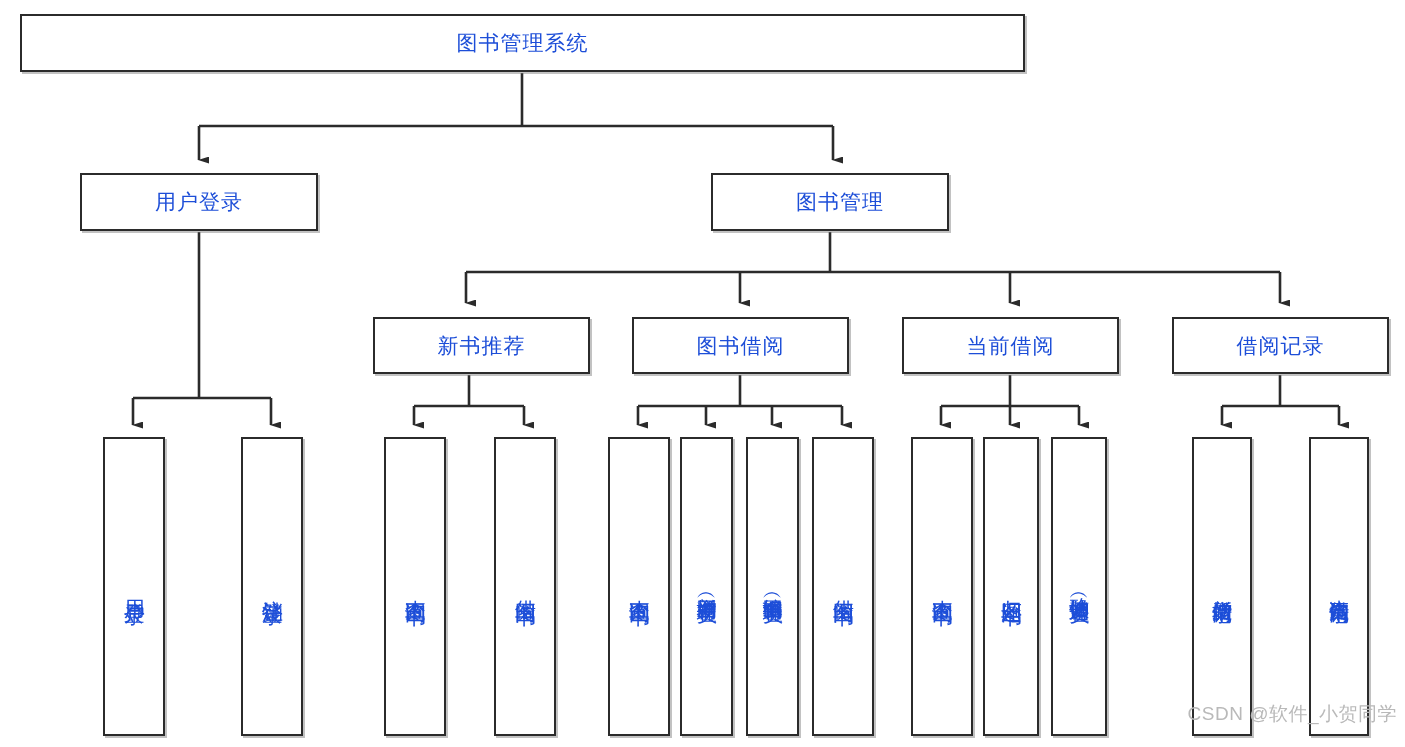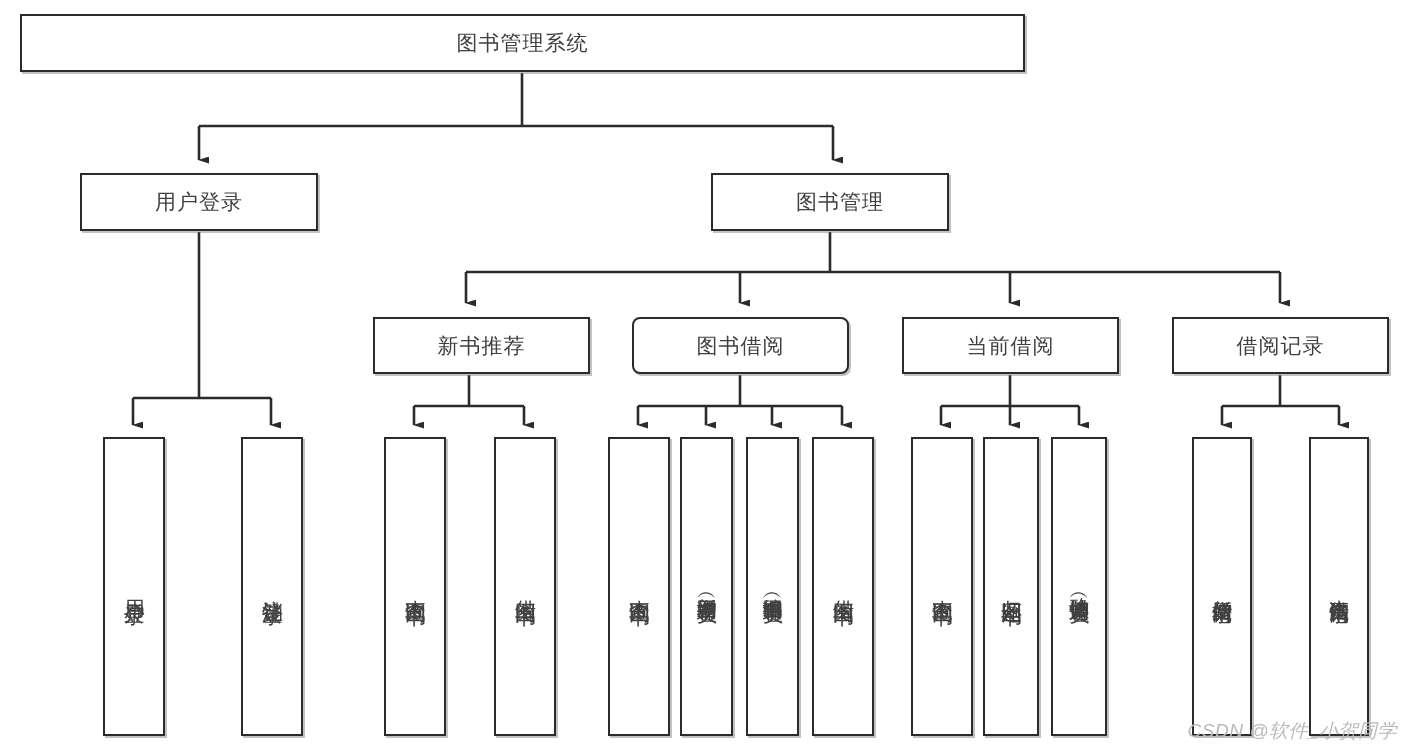--- a/index.html
+++ b/index.html
@@ -28,21 +28,21 @@
   }
   .node {
     position: absolute;
     box-sizing: border-box;
     background: #ffffff;
     border: 2px solid #2b2b2b;
     box-shadow: 2px 2px 0 rgba(120,120,120,0.45);
     display: flex;
     align-items: center;
     justify-content: center;
-    color: #404040;
+    color: #1d4ed8;
   }
   .node.h {
     font-size: 21px;
     letter-spacing: 1px;
     line-height: 1.2;
   }
   .node.v {
     font-size: 21px;
     letter-spacing: 1px;
   }
@@ -55,27 +55,26 @@
     display: block;
     text-align: center;
   }
   .node.v.compact .vtext {
     letter-spacing: 1px;
     font-size: 20px;
   }
   .watermark {
     position: absolute;
     right: 8px;
-    bottom: 3px;
+    bottom: 20px;
     font-size: 19px;
     color: #b9b9b9;
     letter-spacing: 0.5px;
     white-space: nowrap;
     user-select: none;
-    font-style: italic;
   }
 </style>
 </head>
 <body>
 
 <div id="canvas">
 
   <svg class="wires" viewBox="0 0 1405 747" xmlns="http://www.w3.org/2000/svg">
     <defs>
       <marker id="arw" markerWidth="10" markerHeight="12" refX="3.4" refY="10" orient="auto" markerUnits="userSpaceOnUse">
@@ -133,21 +132,21 @@
   <div class="node h" style="left:80px; top:173px; width:238px; height:58px;">
     <span>用户登录</span>
   </div>
   <div class="node h" style="left:711px; top:173px; width:238px; height:58px;padding-left:20px;">
     <span>图书管理</span>
   </div>
 
   <div class="node h" style="left:361px; top:317px; width:217px; height:57px;margin-left:12px;">
     <span>新书推荐</span>
   </div>
-  <div class="node h" style="left:632px; top:317px; width:217px; height:57px;border-radius:8px;">
+  <div class="node h" style="left:632px; top:317px; width:217px; height:57px;">
     <span>图书借阅</span>
   </div>
   <div class="node h" style="left:1172px; top:317px; width:217px; height:57px;">
     <span>借阅记录</span>
   </div>
   <div class="node h" style="left:902px; top:317px; width:217px; height:57px;">
     <span>当前借阅</span>
   </div>
 
   <div class="node v" style="left:103px; top:437px; width:62px; height:299px;">

